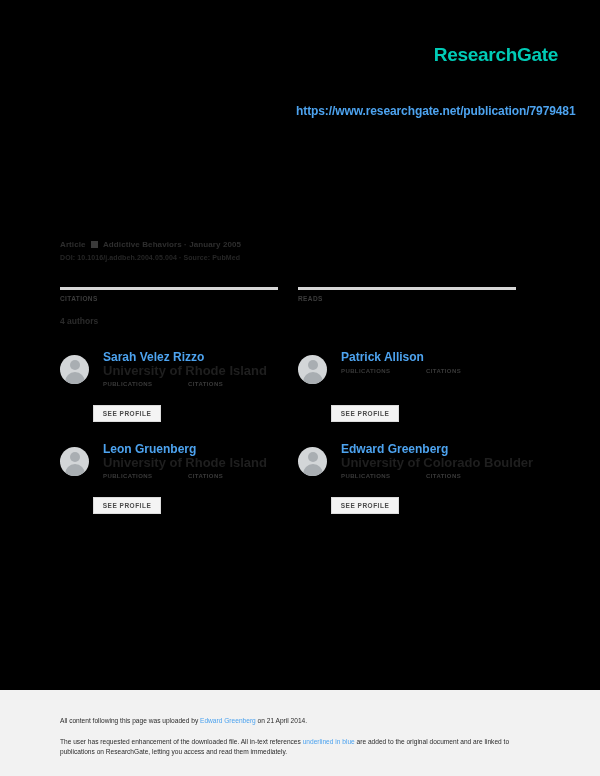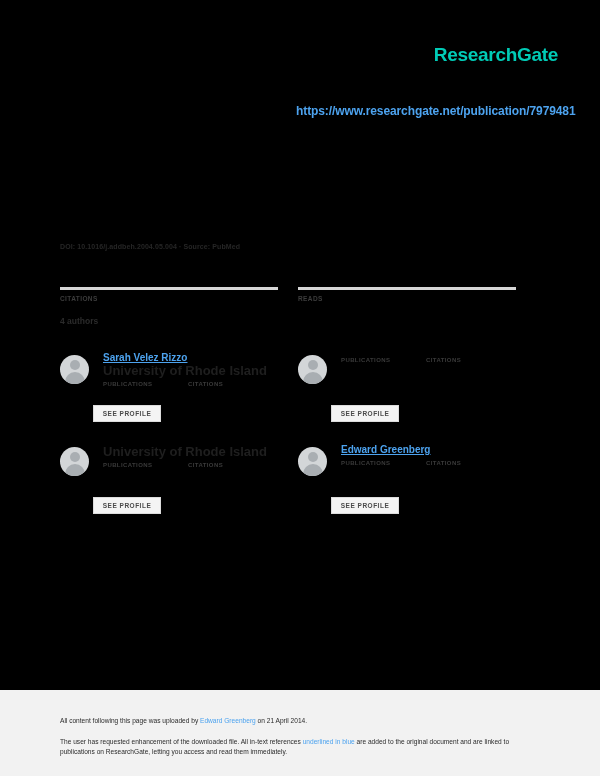--- a/index.html
+++ b/index.html
@@ -171,26 +171,25 @@
     background: #a9aeb2;
   }
 
   .author-body {
     position: absolute;
     left: 43px;
     top: 0;
     width: 185px;
   }
   .author-name {
-    font-size: 10px;
+    font-size: 12px;
     font-weight: bold;
     color: #4da3ef;
     line-height: 11px;
     white-space: nowrap;
-    text-decoration: underline;
   }
   .author-affil {
     font-size: 13px;
     font-weight: bold;
     color: #1f1f1f;
     line-height: 11px;
     margin-top: 2px;
     white-space: nowrap;
   }
   .author-stats {
@@ -258,20 +257,25 @@
 </head>
 <body>
 
 <div class="page">
 
   <div class="rg-logo">ResearchGate</div>
 
   <a class="doi-link" href="#">https://www.researchgate.net/publication/7979481</a>
 
   <div class="meta-block">
+    <div class="meta-line1">
+      <span>Article</span>
+      <span class="sep-icon"></span>
+      <span>Addictive Behaviors · January 2005</span>
+    </div>
     <div class="meta-line2">DOI: 10.1016/j.addbeh.2004.05.004 · Source: PubMed</div>
   </div>
 
   <div class="stats">
     <div class="stat-col left">
       <div class="stat-number"></div>
       <div class="stat-rule"></div>
       <div class="stat-label">CITATIONS</div>
     </div>
     <div class="stat-col right">
@@ -300,50 +304,53 @@
       </div>
       <div class="see-profile">SEE PROFILE</div>
     </div>
 
     <div class="author-card c1">
       <div class="avatar">
         <div class="head"></div>
           <div class="body"></div>
       </div>
       <div class="author-body">
+        <div class="author-name">Patrick Allison</div>
         <div class="author-stats">
           <span class="st pubs">PUBLICATIONS</span>
           <span class="st cits">CITATIONS</span>
         </div>
       </div>
       <div class="see-profile">SEE PROFILE</div>
     </div>
 
     <div class="author-card c2">
       <div class="avatar">
         <div class="head"></div>
           <div class="body"></div>
       </div>
       <div class="author-body">
+        <div class="author-name">Leon Gruenberg</div>
         <div class="author-affil">University of Rhode Island</div>
         <div class="author-stats">
           <span class="st pubs">PUBLICATIONS</span>
           <span class="st cits">CITATIONS</span>
         </div>
       </div>
       <div class="see-profile">SEE PROFILE</div>
     </div>
 
     <div class="author-card c3">
       <div class="avatar">
         <div class="head"></div>
           <div class="body"></div>
       </div>
       <div class="author-body">
         <div class="author-name">Edward Greenberg</div>
+        <div class="author-affil">University of Colorado Boulder</div>
         <div class="author-stats">
           <span class="st pubs">PUBLICATIONS</span>
           <span class="st cits">CITATIONS</span>
         </div>
       </div>
       <div class="see-profile">SEE PROFILE</div>
     </div>
 
   </div>
 

